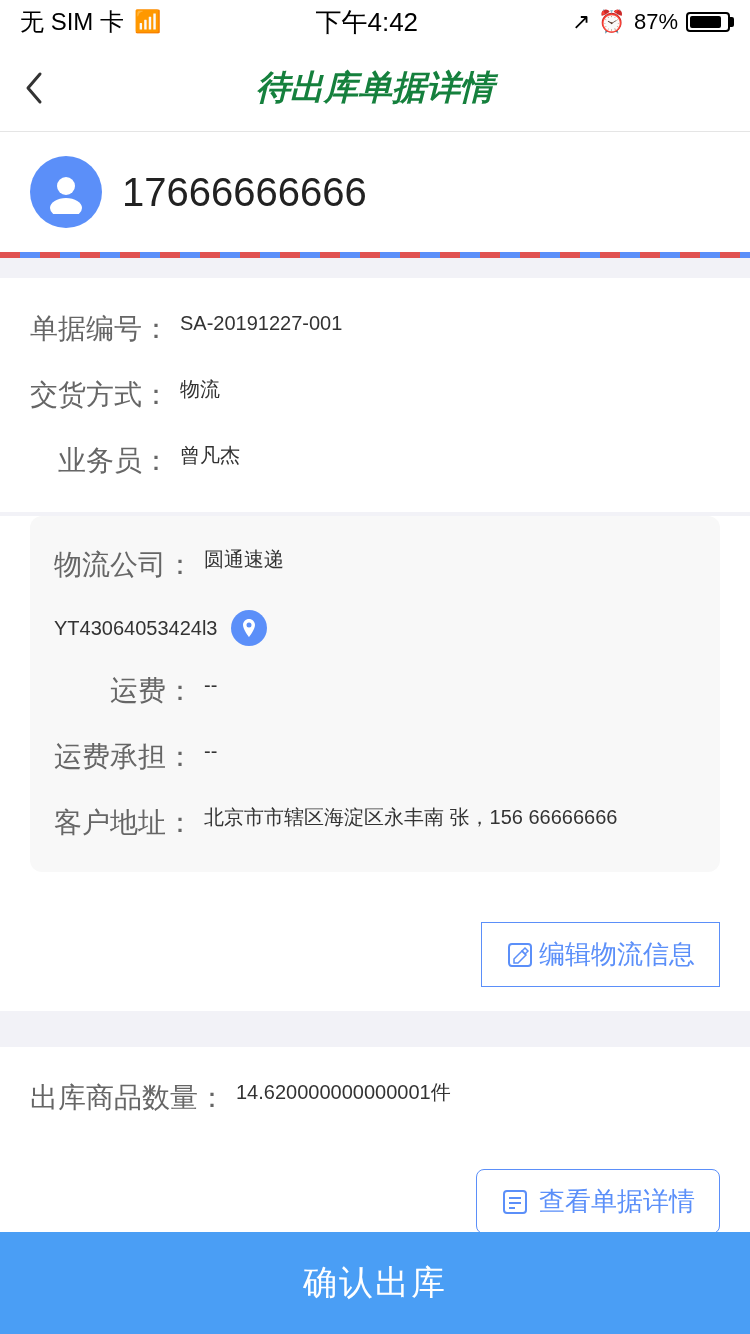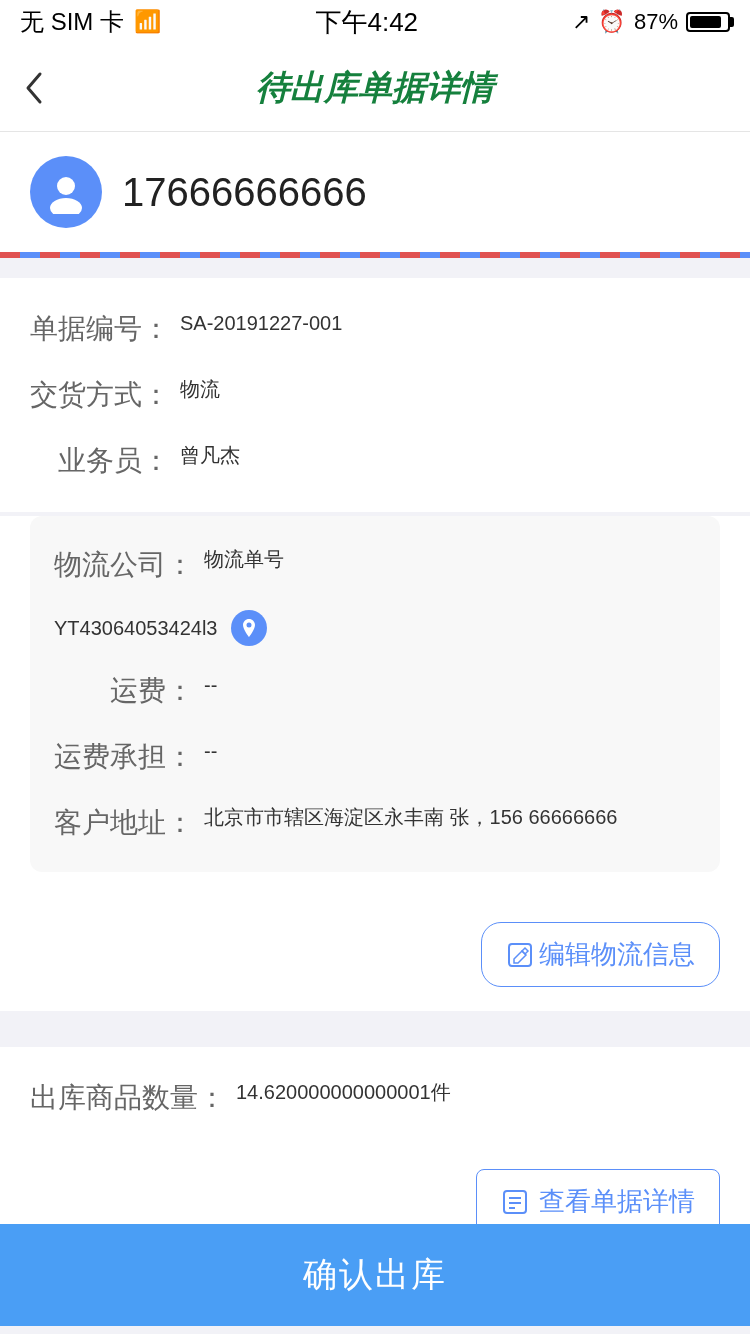--- a/index.html
+++ b/index.html
@@ -141,21 +141,21 @@
 
     
     .edit-btn-row {
       display: flex;
       justify-content: flex-end;
       padding: 20px 30px 24px;
       background: #fff;
     }
     .edit-btn {
       border: 1.5px solid #5b8ff9;
-      border-radius: 20px;
+      border-radius: 0;
       padding: 14px 24px;
       color: #5b8ff9;
       font-size: 26px;
       display: flex; align-items: center; gap: 5px;
       background: #fff;
       cursor: pointer;
     }
     .edit-btn svg { width: 28px; height: 28px; fill: none; stroke: #5b8ff9; stroke-width: 2; }
 
     
@@ -176,21 +176,21 @@
       font-size: 26px;
       display: flex; align-items: center; gap: 10px;
       background: #fff;
       cursor: pointer;
     }
     .view-btn svg { width: 28px; height: 28px; fill: none; stroke: #5b8ff9; stroke-width: 2; }
 
     
     .confirm-btn-wrap {
       position: fixed;
-      bottom: 8px;
+      bottom: 0;
       left: 0;
       width: 750px;
       background: #4a9ef5;
       padding: 28px 0;
       display: flex;
       align-items: center;
       justify-content: center;
     }
     .confirm-btn {
       font-size: 34px;
@@ -254,21 +254,21 @@
   <div class="info-row">
     <span class="info-label">业务员：</span>
     <span class="info-value">曾凡杰</span>
   </div>
 </div>
 
 <div class="section-card" style="margin-top:0; padding-top:0;">
   <div class="logistics-inner">
     <div class="info-row">
       <span class="info-label">物流公司：</span>
-      <span class="info-value">物流单号</span>
+      <span class="info-value">圆通速递</span>
     </div>
     <div class="info-row">
       <span class="info-value with-icon">
         <span>YT43064053424l3</span>
         <span class="location-icon">
           <svg viewBox="0 0 22 22">
             <path d="M11 2C7.686 2 5 4.686 5 8c0 4.5 6 12 6 12s6-7.5 6-12c0-3.314-2.686-6-6-6zm0 8.5A2.5 2.5 0 1 1 11 5.5a2.5 2.5 0 0 1 0 5z" fill="#fff"></path>
           </svg>
         </span>
       </span>

